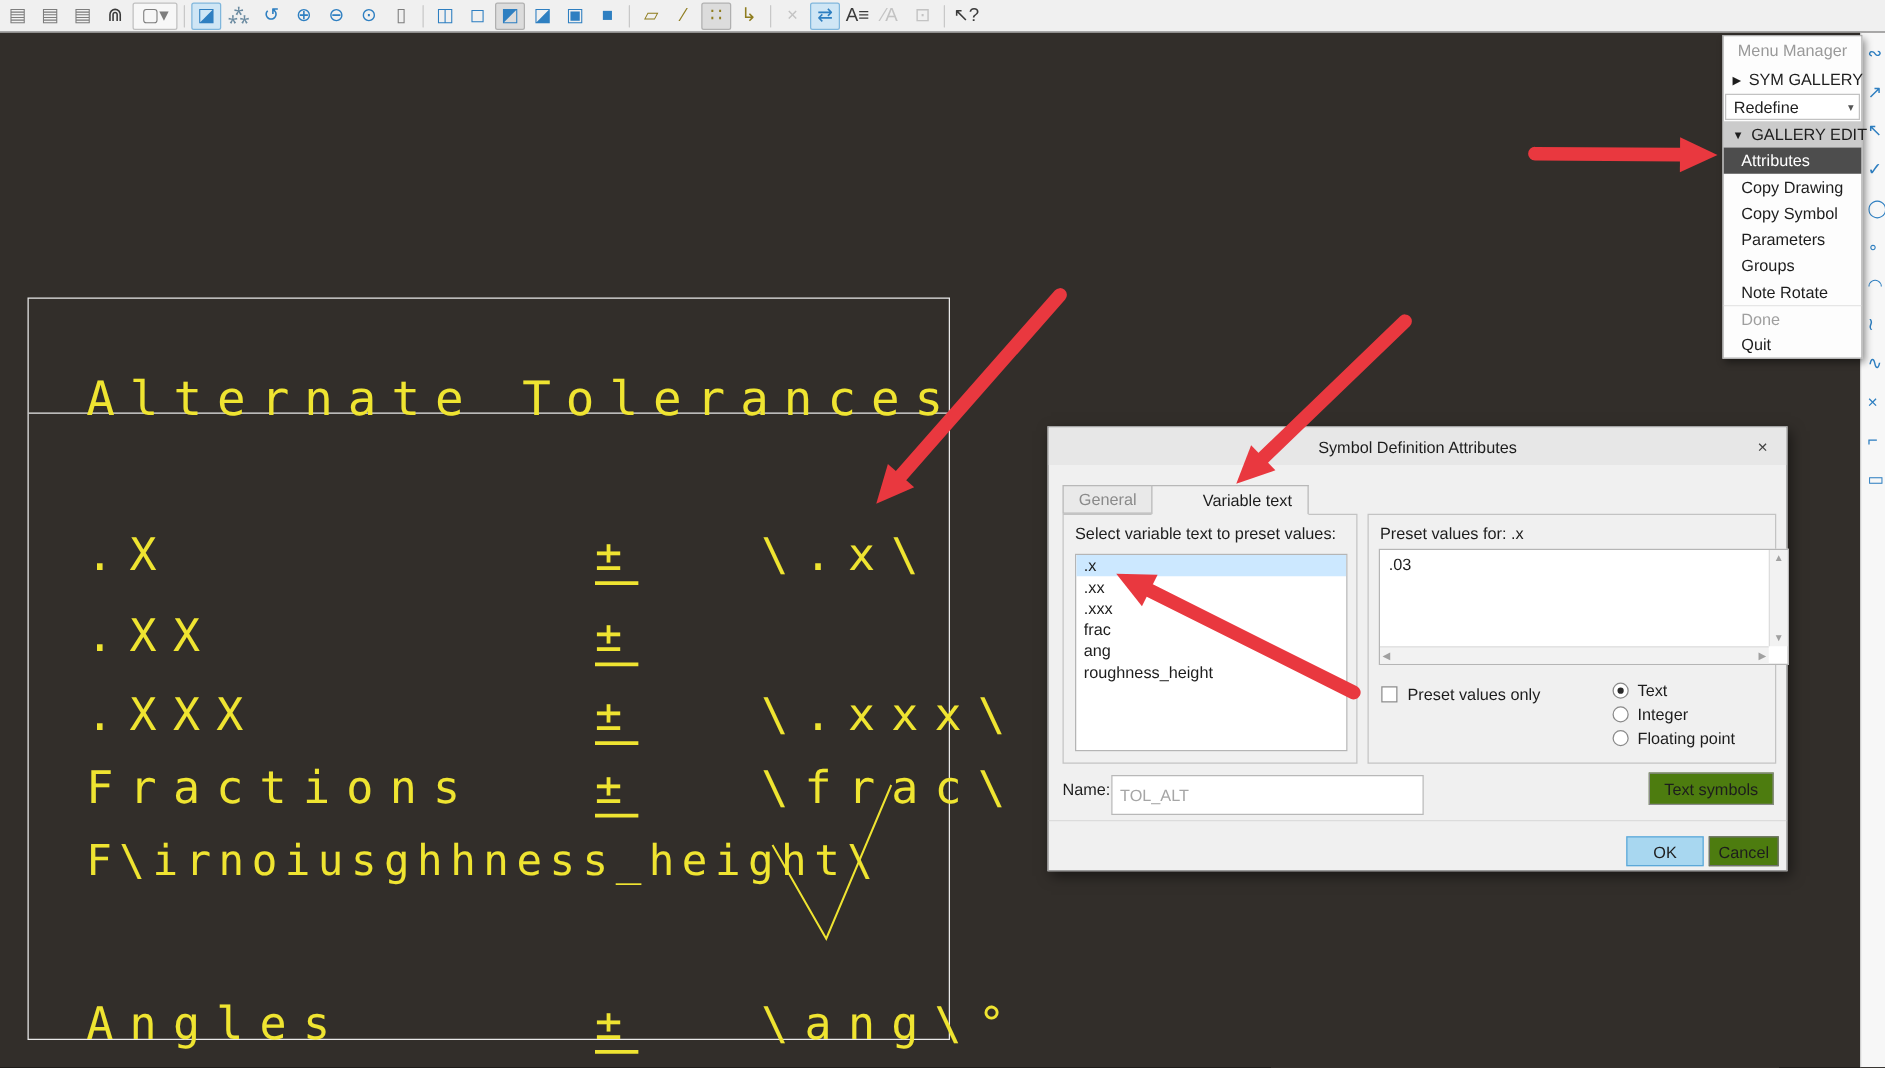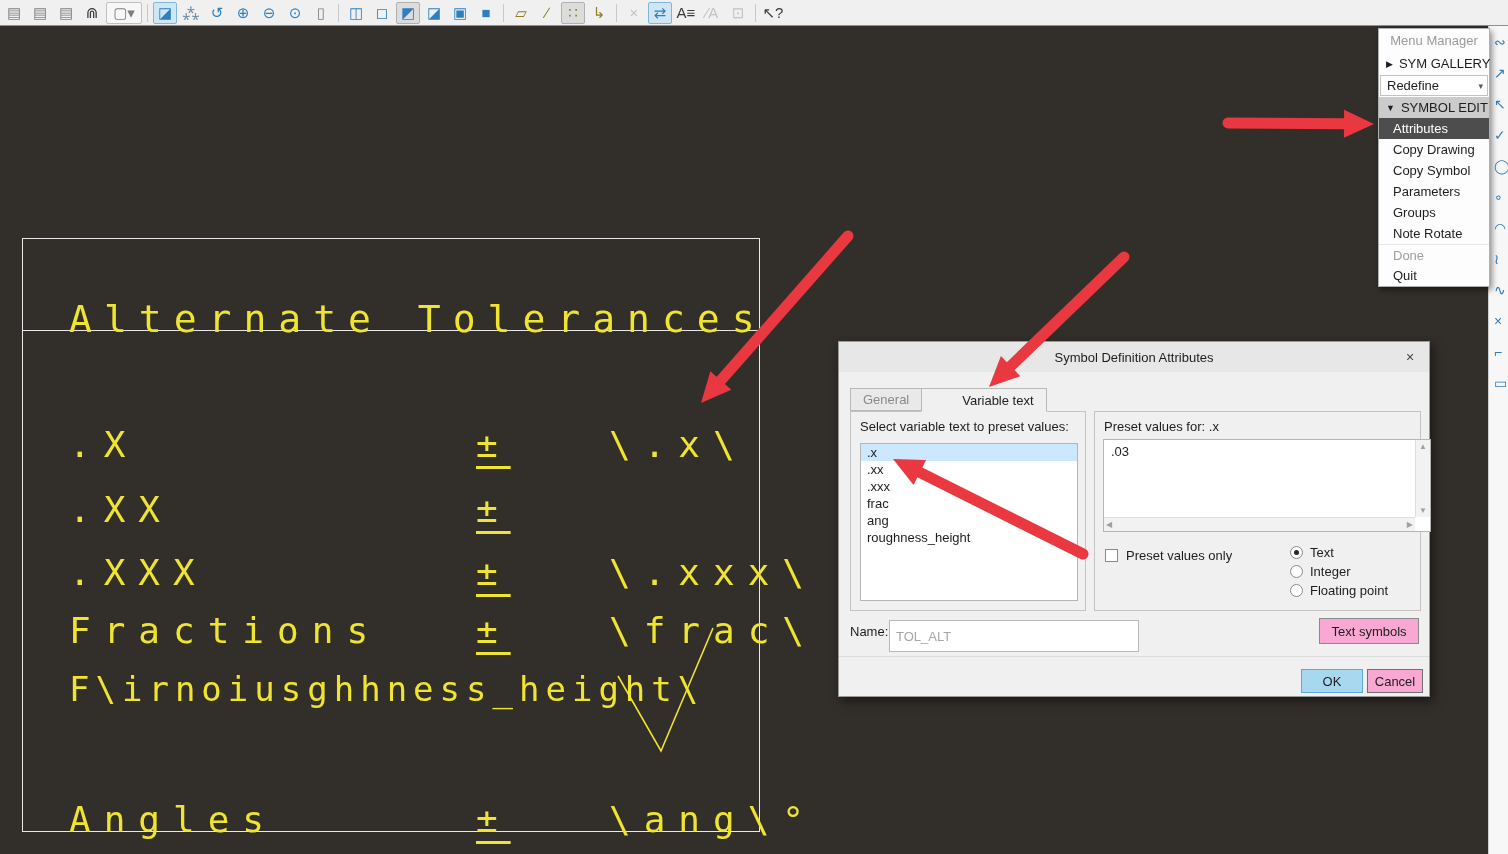--- a/index.html
+++ b/index.html
@@ -89,21 +89,21 @@
   .cb-box{width:13px; height:13px; border:1px solid #8a8a8a; background:#fff; margin-right:8px;}
   .radio-col{position:absolute; left:195px; top:131px;}
   .radio{display:flex; align-items:center; height:19px;}
   .rdot{width:13px; height:13px; border:1px solid #8a8a8a; border-radius:50%; background:#fff;
     margin-right:7px; position:relative;}
   .rdot.on::after{content:""; position:absolute; left:3px; top:3px; width:5px; height:5px;
     border-radius:50%; background:#2a2a2a;}
   .name-label{position:absolute; left:11px; top:282px;}
   .name-input{position:absolute; left:50px; top:278px; width:250px; height:23px; border:1px solid #b8b8b8;
     background:#fff; color:#a6a6a6; font-size:13px; padding:15px 6px; font-family:"Liberation Sans", sans-serif;}
-  .btn{display:flex; align-items:center; justify-content:center; background:#f9a8d4;
+  .btn{display:flex; align-items:center; justify-content:center; background:#4d7c0f;
     border:1px solid #8a8a8a; font-size:13px; cursor:default;}
   .btn-textsym{position:absolute; right:10px; top:276px; width:100px; height:26px;}
   .dlg-sep{position:absolute; left:0; right:0; top:314px; border-top:1px solid #dcdcdc;}
   .btn-ok{position:absolute; left:462px; top:327px; width:62px; height:24px;
     background:var(--ok-fill); border:1px solid var(--ok-border);}
   .btn-cancel{position:absolute; left:528px; top:327px; width:56px; height:24px; border:1px solid #707070;}
 
   
   .arrows-svg{position:absolute; inset:0; width:1508px; height:854px; z-index:10; pointer-events:none;}
 </style>
@@ -263,21 +263,21 @@
           <span>SYM GALLERY</span>
         </div>
 
         <div class="mm-item combo">
           <span class="mm-glyph">▾</span>
           <span>Redefine</span>
         </div>
 
         <div class="mm-item header-open">
           <span class="mm-glyph">▼</span>
-          <span>SYMBOL EDIT</span>
+          <span>GALLERY EDIT</span>
         </div>
 
         <div class="mm-item selected">
           <span class="mm-glyph"></span>
           <span>Attributes</span>
         </div>
 
         <div class="mm-item item">
           <span class="mm-glyph"></span>
           <span>Copy Drawing</span>

